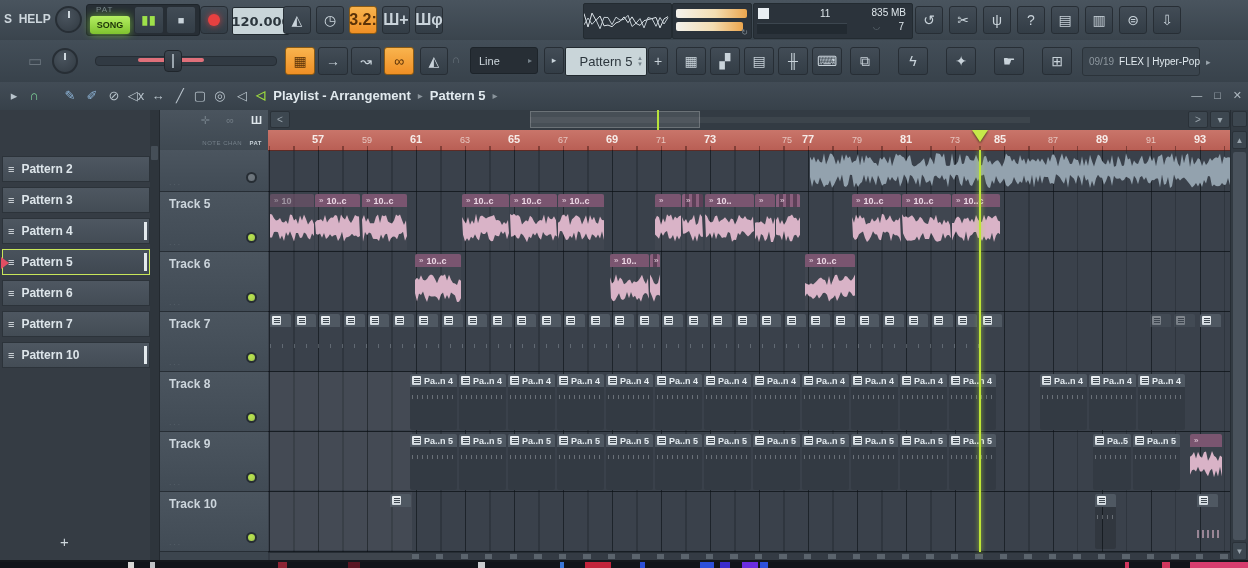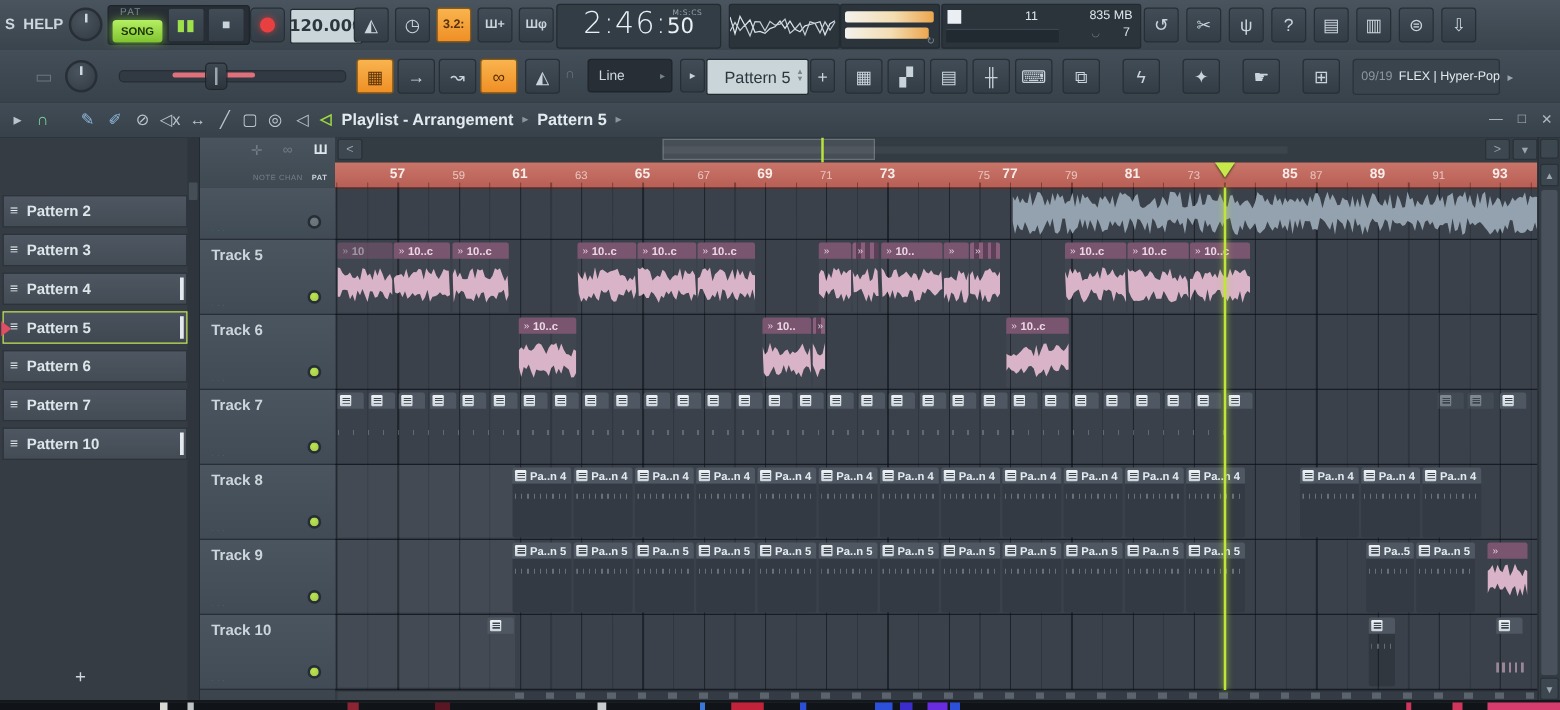--- a/index.html
+++ b/index.html
@@ -9,21 +9,21 @@
   
   .row{position:absolute;left:0;width:1248px;background:linear-gradient(#49545e,#3a444d);}
   #row1{top:0;height:40px;border-bottom:1px solid #2a3138;}
   #row2{top:40px;height:42px;background:linear-gradient(#434e58,#38424b);border-bottom:1px solid #272e35;}
   #row3{top:82px;height:28px;background:linear-gradient(#424c56,#37414a);border-bottom:1px solid #21272d;}
   .btn{position:absolute;display:flex;align-items:center;justify-content:center;
     width:28px;height:28px;border-radius:3px;border:1px solid #272e35;
     background:linear-gradient(#424c56,#333d46);color:#c9d3da;font-size:14px;cursor:pointer;box-sizing:border-box;}
   .btn.orange{background:linear-gradient(#f9b44e,#ef8f25);color:#5a3208;border-color:#8a5a14;}
   .btn .g{pointer-events:none;line-height:1;}
-  .btn.smalltext .g{font-size:10px;font-weight:bold;}
+  .btn.smalltext .g{font-size:16px;font-weight:bold;}
   .ins{position:absolute;background:#272e35;border:1px solid #1e252b;border-radius:3px;box-sizing:border-box;}
   .lcd-light{background:#c9d5d9;color:#2c363d;border-radius:2px;border:1px solid #222a30;}
   .knob{position:absolute;border-radius:50%;background:radial-gradient(circle at 40% 35%,#4a545e,#313a42);
     border:2px solid #272e35;box-sizing:border-box;}
   .knob i{position:absolute;left:50%;top:3px;width:2px;height:7px;background:#cfd8de;transform:translateX(-50%);}
   
   #patlbl{left:96px;top:5px;font-size:8px;color:#79848d;letter-spacing:1px;}
   #songbtn{left:90px;top:16px;width:40px;height:18px;border-radius:3px;display:flex;align-items:center;justify-content:center;
     background:linear-gradient(#b5ef62,#7fc32f);color:#1d3408;font-size:9px;font-weight:bold;
     box-shadow:0 0 8px rgba(140,220,60,.7);cursor:pointer;}
@@ -193,25 +193,20 @@
         <div class="btn orange smalltext" style="left: 349px; top: 6px;">
           <span class="g">3.2:</span>
         </div>
         <div class="btn smalltext" style="left: 382px; top: 6px;">
           <span class="g">Ш+</span>
         </div>
         <div class="btn smalltext" style="left: 415px; top: 6px;">
           <span class="g">Шφ</span>
         </div>
       </div>
-    <div class="abs" id="timelcd">
-      <span class="big">2:46:</span>
-        <span class="smalld">50</span>
-      <span class="unit">M:S:CS</span>
-    </div>
     <div class="abs" id="osc"><svg width="85" height="32">
           <polyline points="0,9.5 4,23.0 8,9.1 12,16.4 16,12.0 20,21.8 24,21.1 28,22.7 32,18.9 36,17.4 40,12.9 44,18.7 48,12.9 52,19.4 56,21.4 60,16.7 64,15.6 68,14.6 72,13.4 76,23.9 80,14.9 84,12.6 " fill="none" stroke="#dde4e9" stroke-width="1"></polyline>
           <polyline points="0,20.9 4,14.0 8,20.3 12,15.9 16,24.7 20,13.4 24,13.5 28,20.6 32,13.1 36,16.1 40,15.3 44,11.3 48,22.5 52,19.2 56,14.6 60,23.9 64,13.5 68,14.7 72,22.3 76,13.5 80,20.0 84,13.6 " fill="none" stroke="#c3ccd3" stroke-width="1"></polyline>
         </svg></div>
     <div class="abs" id="meters">
       <div class="meterbar" style="top:5px;width:71px;"></div>
       <div class="meterbar" style="top:18px;width:67px;"></div>
       <span class="ic">↻</span>
     </div>
     <div class="abs" id="cpu">
@@ -467,21 +462,21 @@
         <span class="rnum" style="left: 246px;">65</span>
         <span class="rnum minor" style="left: 295px;">67</span>
         <span class="rnum" style="left: 344px;">69</span>
         <span class="rnum minor" style="left: 393px;">71</span>
         <span class="rnum" style="left: 442px;">73</span>
         <span class="rnum minor" style="left: 491px; margin-left: 28px;">75</span>
         <span class="rnum" style="left: 540px;">77</span>
         <span class="rnum minor" style="left: 589px;">79</span>
         <span class="rnum" style="left: 638px;">81</span>
         <span class="rnum minor" style="left: 687px;">73</span>
-        <span class="rnum" style="left: 764px;">85</span>
+        <span class="rnum" style="left: 732px;">85</span>
         <span class="rnum minor" style="left: 785px;">87</span>
         <span class="rnum" style="left: 834px;">89</span>
         <span class="rnum minor" style="left: 883px;">91</span>
         <span class="rnum" style="left: 932px;">93</span>
       </div>
     <div id="lanes">
         <div class="lane" style="height: 42px;">
           <div class="clip" style="left: 542px; top: 2px; width: 420px; height: 38px;">
             <div class="wave" style="top: 0px;"><svg width="420" height="37" preserveAspectRatio="none">
                 <polygon points="0,4.7 2,8.5 4,4.4 6,10.6 8,6.6 10,10.0 12,10.4 14,1.3 16,12.6 18,7.4 20,1.5 22,1.9 24,5.5 26,12.5 28,7.2 30,12.2 32,2.3 34,8.9 36,2.3 38,6.2 40,4.2 42,11.1 44,9.2 46,8.5 48,2.0 50,13.6 52,3.5 54,11.6 56,3.0 58,6.5 60,5.1 62,8.3 64,10.9 66,10.9 68,14.2 70,5.4 72,7.7 74,4.5 76,7.9 78,11.4 80,4.3 82,14.2 84,7.4 86,1.5 88,3.7 90,2.6 92,4.4 94,5.5 96,9.4 98,4.9 100,3.0 102,12.7 104,14.4 106,13.7 108,12.0 110,10.7 112,8.4 114,6.2 116,14.7 118,12.0 120,5.1 122,8.1 124,12.5 126,1.3 128,1.6 130,1.9 132,5.6 134,1.2 136,13.6 138,13.9 140,13.4 142,1.2 144,13.0 146,12.5 148,9.6 150,1.7 152,11.9 154,11.4 156,3.6 158,3.9 160,7.7 162,8.5 164,8.6 166,2.7 168,7.8 170,12.3 172,13.4 174,4.6 176,3.9 178,10.6 180,8.3 182,12.8 184,10.5 186,8.8 188,8.2 190,10.9 192,14.8 194,9.9 196,1.5 198,4.0 200,4.3 202,9.5 204,6.8 206,10.9 208,12.2 210,3.1 212,8.9 214,6.6 216,12.4 218,5.9 220,9.7 222,7.2 224,7.8 226,9.6 228,6.2 230,9.9 232,6.4 234,10.1 236,13.0 238,4.8 240,9.8 242,2.8 244,2.4 246,6.4 248,14.6 250,6.8 252,1.3 254,8.2 256,3.4 258,7.2 260,12.1 262,11.7 264,6.0 266,7.8 268,8.1 270,14.2 272,4.3 274,14.0 276,6.8 278,13.9 280,2.8 282,9.2 284,14.6 286,8.0 288,2.4 290,4.0 292,8.7 294,11.3 296,12.5 298,7.2 300,12.5 302,2.9 304,14.8 306,14.1 308,3.9 310,8.0 312,14.1 314,13.6 316,1.2 318,7.6 320,6.2 322,13.9 324,8.4 326,11.2 328,12.0 330,7.0 332,3.4 334,11.5 336,11.7 338,9.0 340,3.2 342,9.2 344,5.0 346,14.2 348,4.8 350,3.7 352,2.2 354,12.9 356,6.2 358,4.2 360,5.5 362,1.0 364,10.4 366,3.5 368,11.5 370,14.4 372,2.1 374,11.2 376,3.3 378,1.3 380,14.9 382,4.5 384,12.5 386,9.8 388,6.0 390,7.5 392,13.9 394,8.4 396,13.1 398,10.4 400,5.9 402,8.7 404,6.6 406,5.3 408,6.1 410,1.7 412,12.3 414,4.5 416,6.0 418,5.3 420,5.5 420,33.2 418,25.9 416,32.5 414,32.9 412,31.1 410,33.7 408,34.3 406,34.1 404,32.4 402,34.6 400,24.4 398,23.9 396,31.6 394,28.1 392,34.9 390,30.4 388,34.6 386,31.0 384,33.7 382,35.5 380,32.6 378,30.1 376,27.6 374,25.5 372,26.5 370,28.4 368,26.1 366,27.9 364,22.4 362,34.3 360,36.0 358,25.0 356,32.0 354,32.7 352,22.5 350,35.6 348,26.4 346,26.5 344,28.2 342,28.0 340,31.5 338,30.5 336,25.3 334,27.9 332,24.1 330,25.3 328,32.3 326,26.5 324,23.8 322,32.7 320,27.1 318,25.8 316,24.7 314,27.9 312,28.7 310,26.3 308,26.7 306,26.4 304,23.7 302,33.9 300,25.1 298,23.4 296,29.1 294,32.7 292,25.8 290,25.4 288,22.7 286,26.5 284,34.4 282,28.7 280,35.9 278,27.1 276,28.8 274,22.4 272,34.1 270,26.3 268,23.1 266,32.0 264,26.8 262,25.1 260,23.0 258,35.7 256,25.1 254,31.8 252,28.9 250,25.5 248,23.6 246,22.3 244,31.9 242,31.1 240,31.8 238,25.0 236,24.9 234,24.7 232,31.8 230,22.9 228,30.4 226,24.3 224,35.4 222,22.7 220,32.9 218,28.1 216,31.0 214,23.6 212,31.1 210,29.3 208,32.6 206,29.5 204,25.1 202,30.7 200,32.8 198,34.8 196,33.2 194,26.5 192,29.4 190,31.8 188,28.7 186,24.0 184,32.1 182,28.3 180,36.0 178,35.2 176,31.2 174,22.4 172,23.4 170,23.6 168,29.4 166,25.2 164,29.6 162,34.1 160,33.0 158,26.9 156,29.4 154,23.7 152,34.3 150,31.4 148,23.3 146,22.8 144,28.1 142,24.7 140,22.2 138,35.2 136,26.2 134,28.2 132,23.0 130,26.8 128,25.7 126,23.5 124,24.5 122,34.2 120,28.2 118,30.1 116,30.7 114,25.2 112,22.5 110,35.4 108,25.7 106,32.4 104,27.5 102,23.9 100,22.9 98,32.3 96,25.6 94,22.6 92,30.0 90,34.7 88,24.1 86,29.2 84,28.1 82,25.1 80,28.7 78,24.5 76,31.8 74,32.0 72,33.7 70,27.7 68,23.2 66,33.4 64,28.2 62,23.9 60,31.8 58,23.5 56,30.3 54,22.8 52,30.0 50,31.8 48,34.9 46,30.8 44,35.4 42,23.0 40,22.8 38,32.4 36,35.0 34,34.0 32,22.6 30,29.5 28,24.2 26,28.4 24,32.8 22,35.8 20,28.2 18,33.0 16,32.7 14,35.3 12,30.2 10,25.5 8,32.2 6,31.3 4,27.3 2,34.9 0,25.0 " fill="#93a2ae"></polygon>

